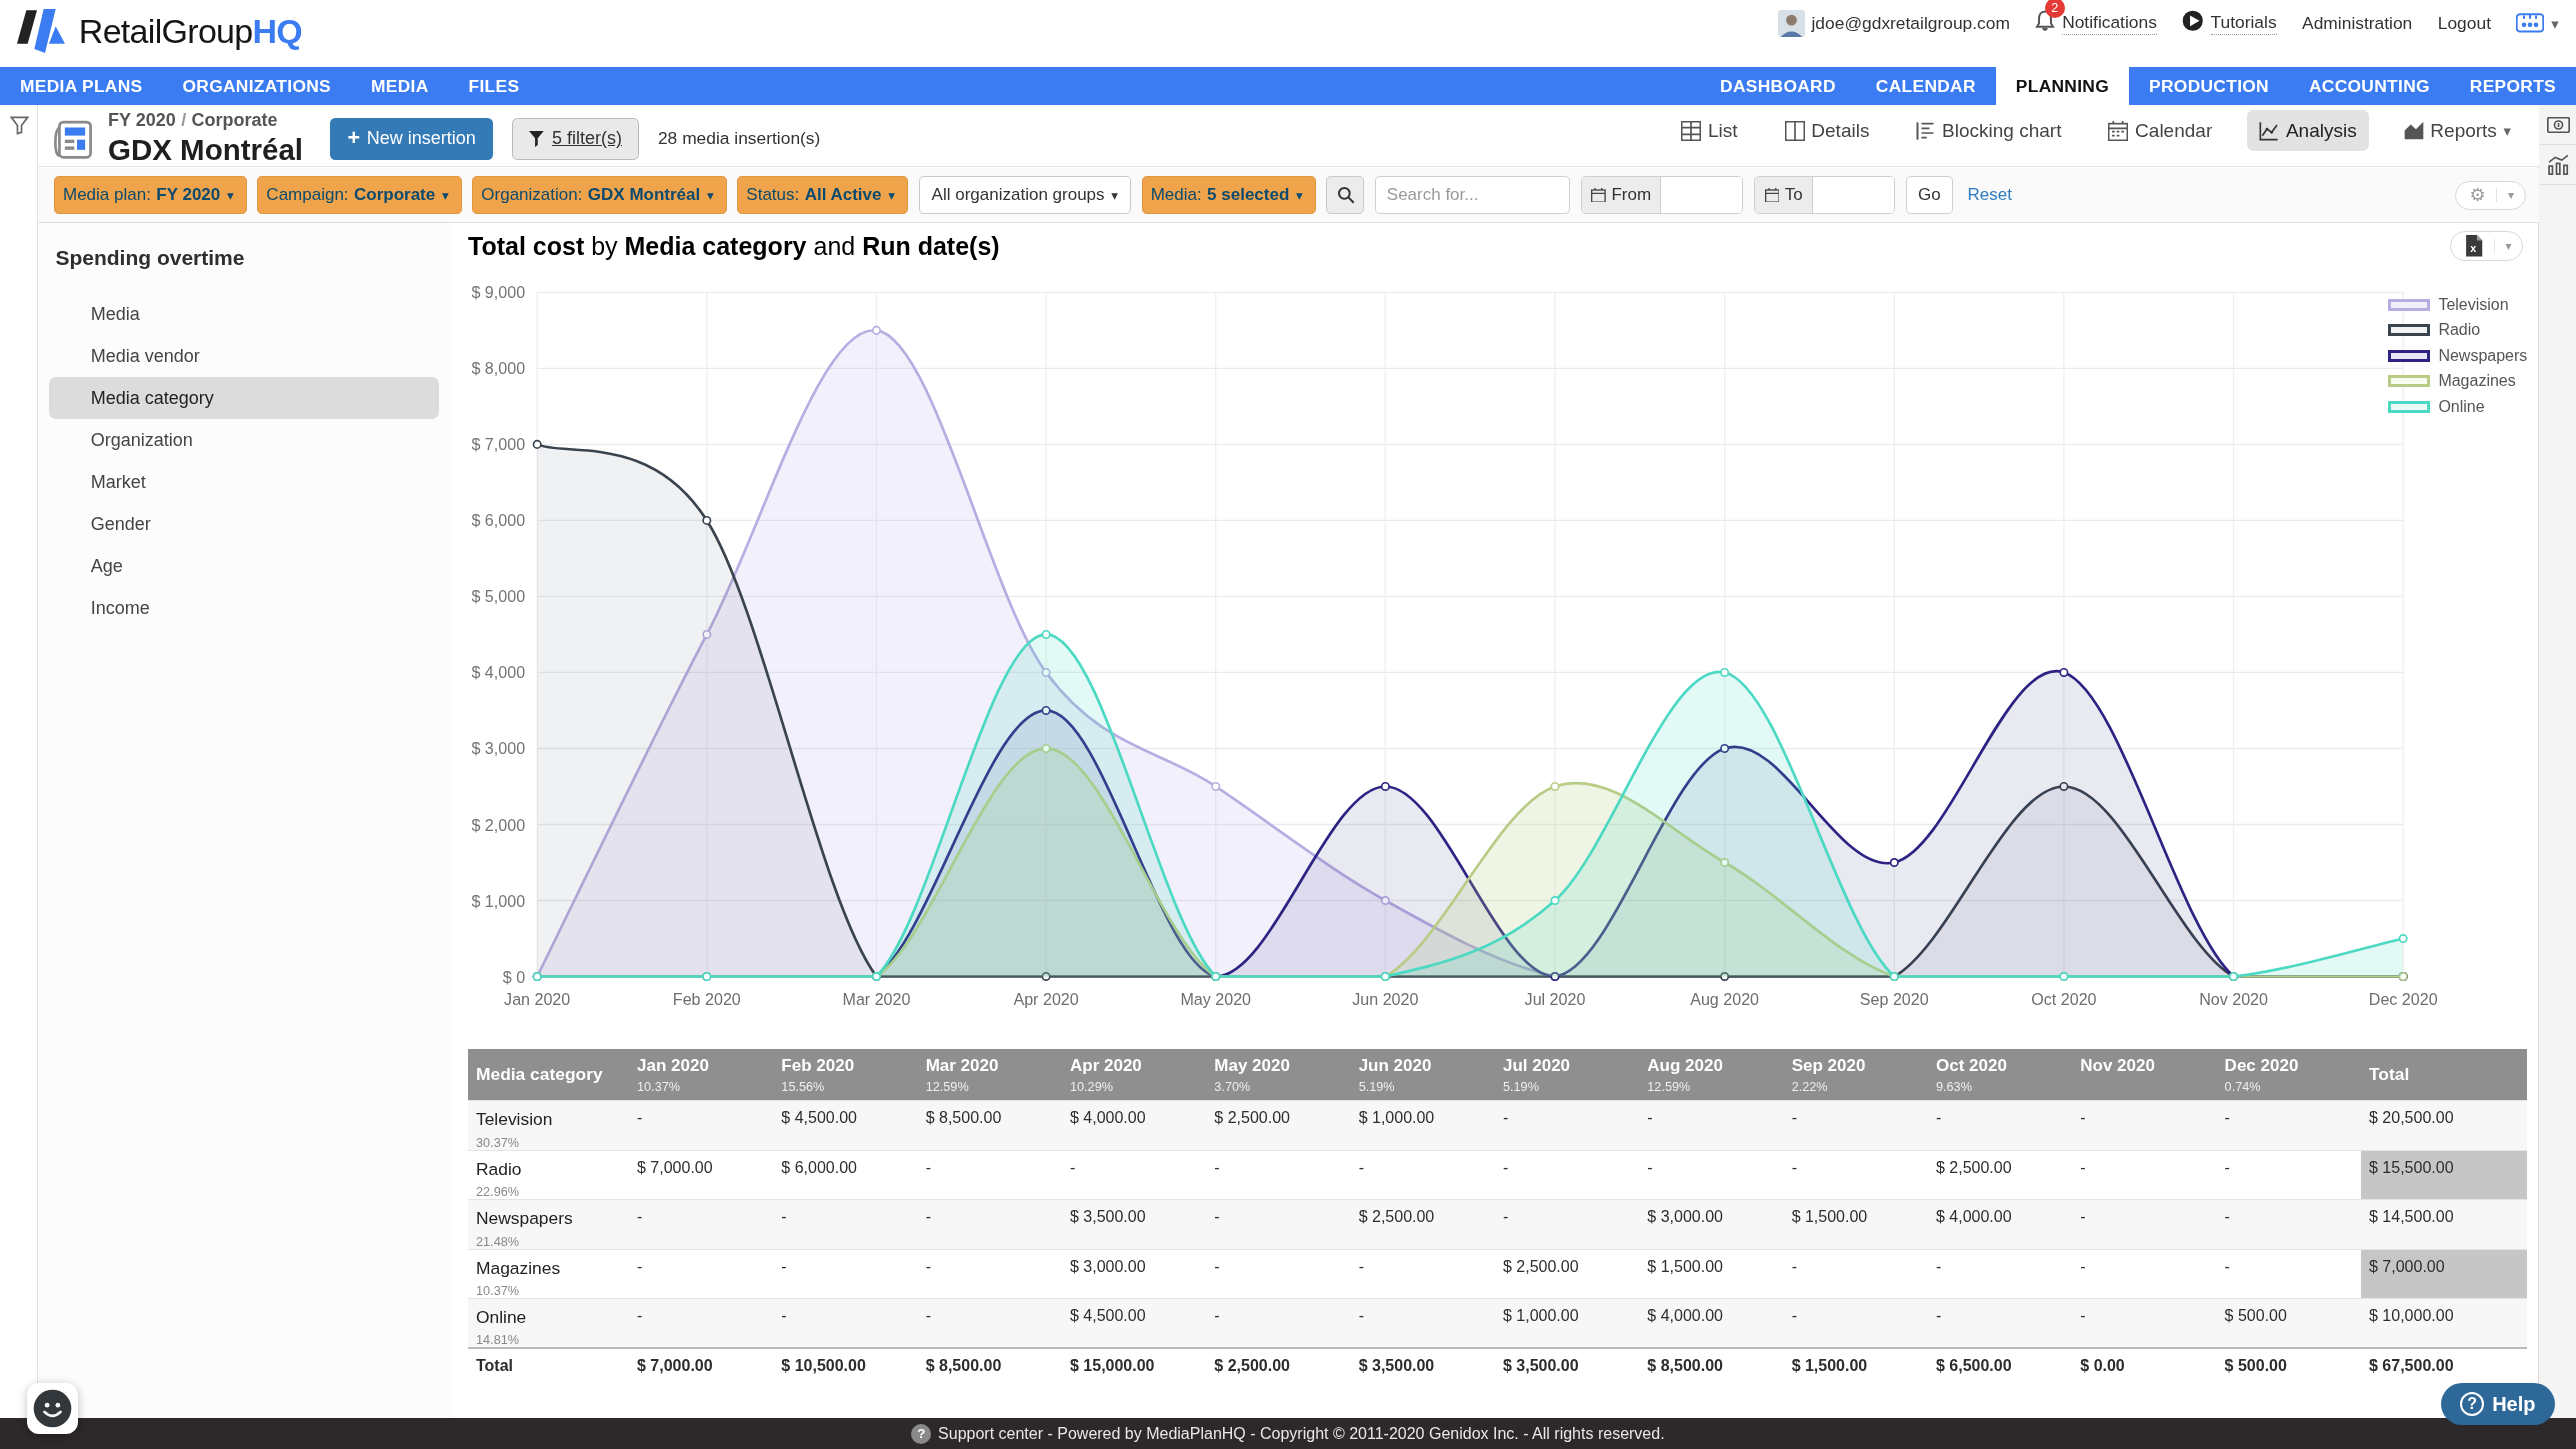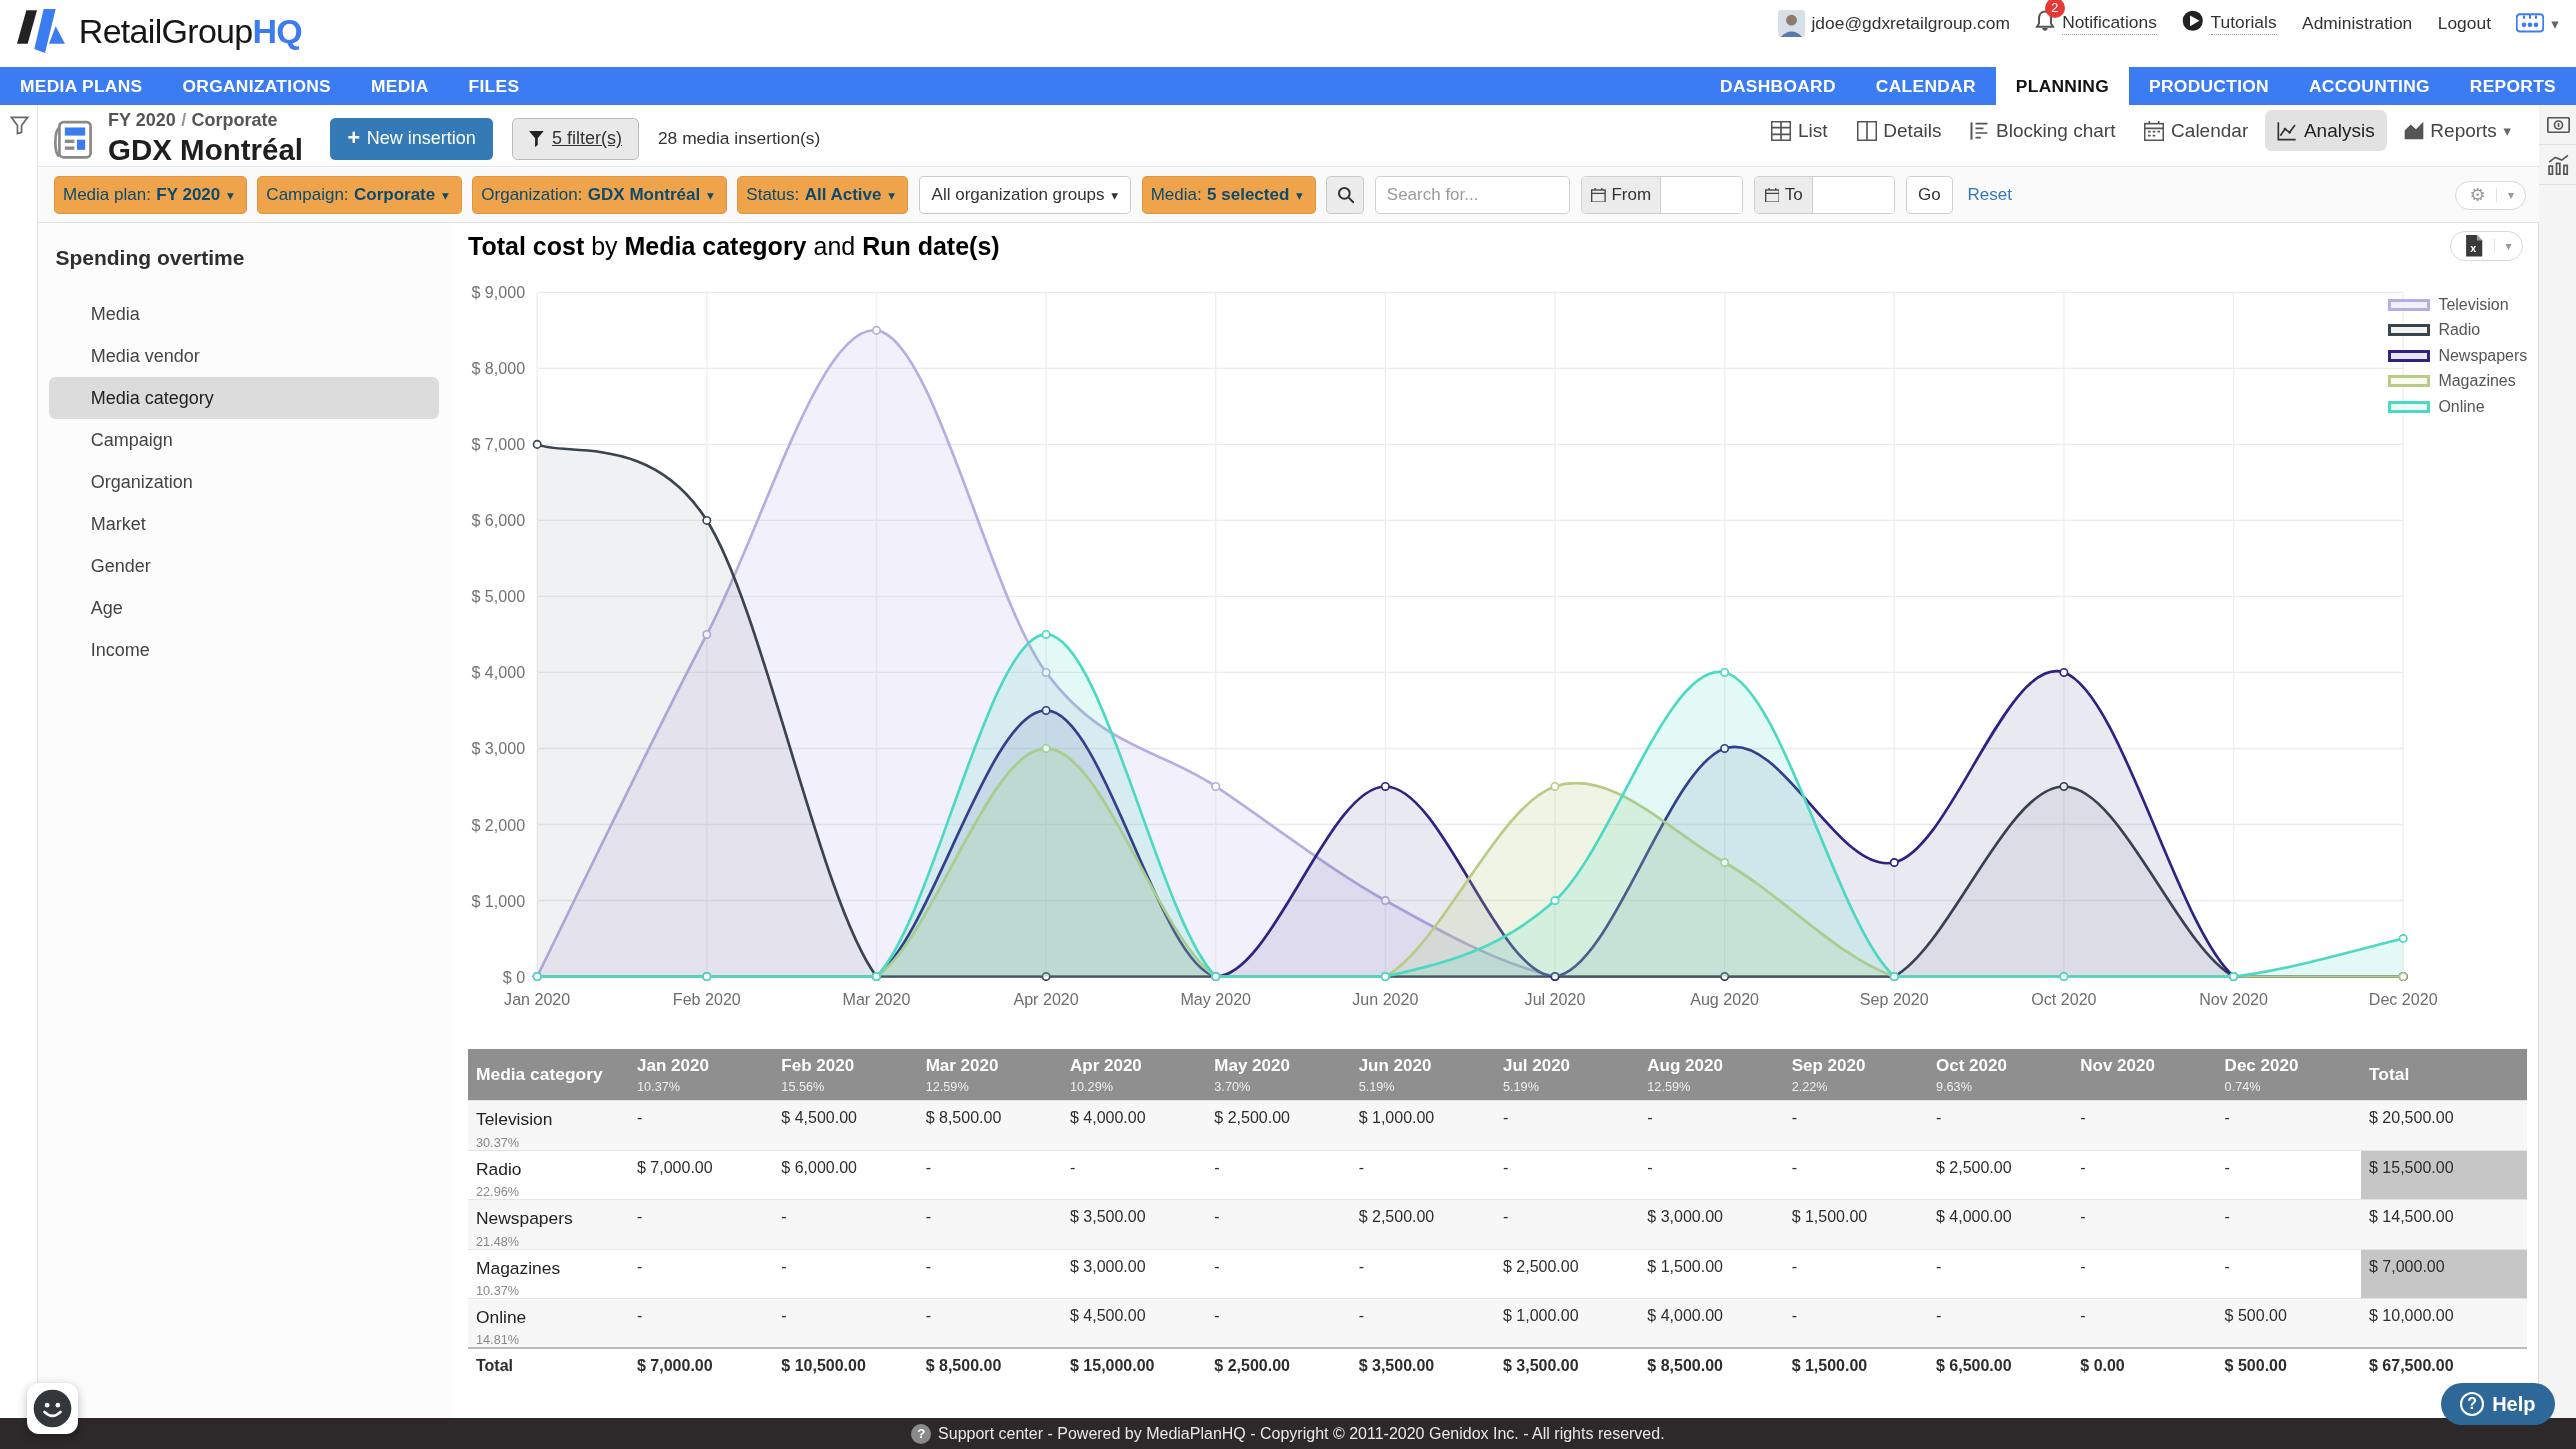--- a/index.html
+++ b/index.html
@@ -35,21 +35,21 @@
   .titlebar { position:absolute; left:38px; top:105px; width:2501px; height:62px; background:#fff; border-bottom:1.3px solid #e6e6e6; }
   .tb-left { position:absolute; left:16px; top:5.4px; display:flex; align-items:center; }
   .plan-meta { margin-left:12px; }
   .breadcrumb { font-size:18px; color:#555;font-weight:bold; }
   .breadcrumb .sep { color:#999; margin:0 5.4px; }
   .page-title { font-size:29.5px; font-weight:700; color:#1f1f1f; margin-top:1.3px; }
   .btn-new { margin-left:27px; background:#337ab7; color:#fff; border:none; border-radius:5.4px; height:42px; padding:0 17.4px; font-size:18px; cursor:pointer; display:flex; align-items:center; gap:6.7px; font-family:inherit; }
   .btn-new .plus { font-size:21.5px; font-weight:700; }
   .btn-filters { margin-left:19px; background:#e9e9e9; color:#333; border:1.3px solid #b9b9b9; border-radius:5.4px; height:42px; padding:0 16px; font-size:18px; cursor:pointer; display:flex; align-items:center; gap:8px; font-family:inherit;text-decoration:underline; }
   .count-text { margin-left:19px; font-size:17.4px; color:#333; }
-  .view-switch { position:absolute; right:16px; top:0; height:51px; display:flex; align-items:center; gap:5px; }
+  .view-switch { position:absolute; right:16px; top:0; height:51px; display:flex; align-items:center; gap:23px; }
   .view-item { display:flex; align-items:center; gap:6.7px; font-size:19px; color:#444; padding:9.4px 12px; border-radius:6.7px; cursor:pointer; white-space:nowrap; }
   .view-item.active { background:#e2e2e2; color:#222; }
   .caret { font-size:14.8px; color:#666; }
 
   
   .filterbar { position:absolute; left:38px; top:168px; width:2501px; height:55px; background:#fafafa; border-bottom:1.3px solid #e0e0e0; display:flex; align-items:center; padding-left:16px; gap:10.7px; }
   .fdrop { height:38px; border-radius:4.7px; display:flex; align-items:center; padding:0 12px; font-size:17px; cursor:pointer; white-space:nowrap; }
   .fdrop.orange { background:#efa44b; border:1.3px solid #e0963c; color:#0c4a6e;padding-left:8px; }
   .fdrop.white { background:#fff; border:1.3px solid #c9c9c9; color:#333; }
   .fdrop .val { font-weight:700; margin-left:5.4px; }
@@ -354,21 +354,20 @@
     <span class="seg2">▾</span>
   </div>
 </div>
 
 <div class="sidebar">
   <div class="sb-heading">Spending overtime</div>
   <div id="sb-items">
       <div class="sb-item">Media</div>
       <div class="sb-item">Media vendor</div>
       <div class="sb-item active">Media category</div>
-      <div class="sb-item">Campaign</div>
       <div class="sb-item">Organization</div>
       <div class="sb-item">Market</div>
       <div class="sb-item">Gender</div>
       <div class="sb-item">Age</div>
       <div class="sb-item">Income</div>
     </div>
 </div>
 
 <div class="main">
   <div class="chart-head">

